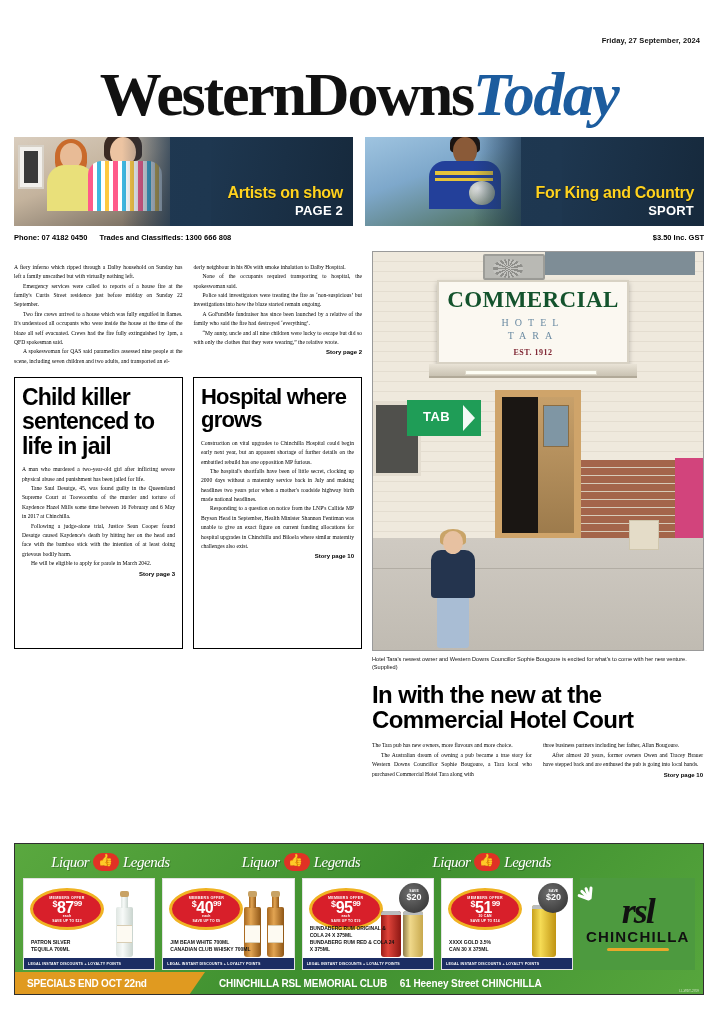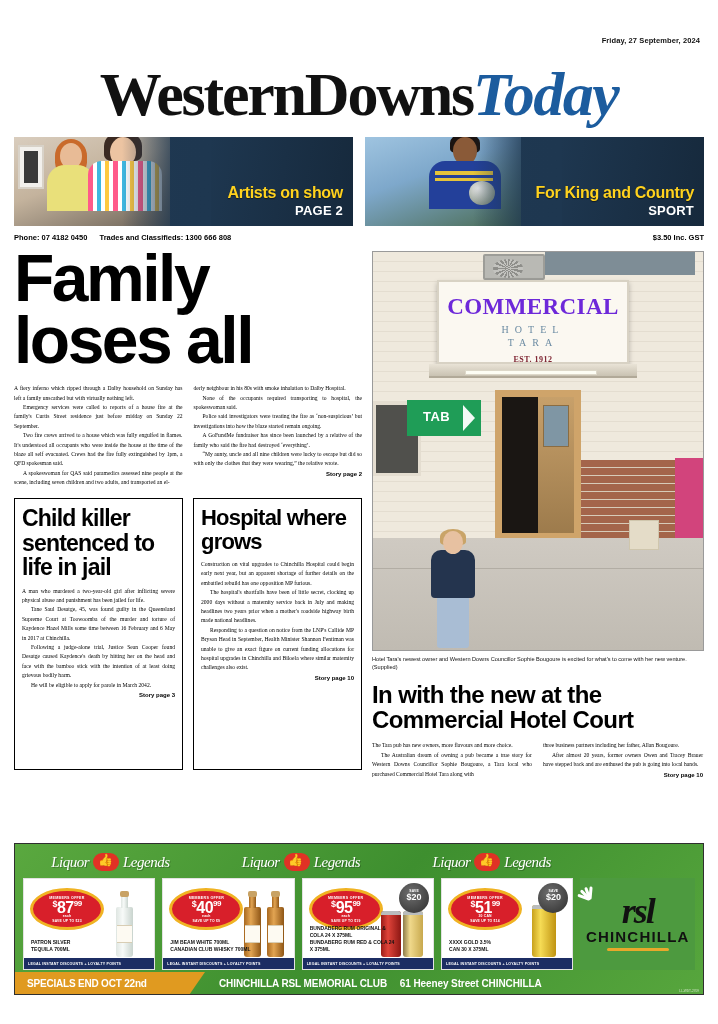--- a/index.html
+++ b/index.html
@@ -211,23 +211,23 @@
   .hotel-sign {
     position: absolute; left: 64px; top: 28px; width: 192px; height: 84px;
     background: #fbf8f1; border: 2px solid #d8d2c4;
     box-shadow: 0 3px 5px rgba(0,0,0,.25);
     text-align: center;
   }
   .sign-main {
     font-family: "Liberation Serif", serif;
     font-weight: bold;
     font-size: 23px;
-    color: #6d28d9;
+    color: #14532d;
     letter-spacing: .4px;
-    margin-top: 13px;
+    margin-top: 6px;
     line-height: 1;
   }
   .sign-sub {
     font-family: "Liberation Serif", serif;
     font-size: 10px;
     color: #6b8ba3;
     letter-spacing: 6px;
     margin-top: 6px;
   }
   .sign-sub2 {
@@ -525,24 +525,20 @@
       <span>Phone: 07 4182 0450</span>
       <span>Trades and Classifieds: 1300 666 808</span>
     </div>
     <div>$3.50 Inc. GST</div>
   </div>
 
   <div class="main">
 
     <div class="col-left">
 
-      <div class="lead-head">
-        <div>Family</div>
-        <div>loses all</div>
-      </div>
 
       <div class="lead-body">
         <div class="bcol">
           <div class="bodytext">
             <p class="first">A fiery inferno which ripped through a Dalby household on Sunday has left a family unscathed but with virtually nothing left.</p>
             <p>Emergency services were called to reports of a house fire at the family's Curtis Street residence just before midday on Sunday 22 September.</p>
             <p>Two fire crews arrived to a house which was fully engulfed in flames. It's understood all occupants who were inside the house at the time of the blaze all self evacuated. Crews had the fire fully extinguished by 1pm, a QFD spokesman said.</p>
             <p>A spokeswoman for QAS said paramedics assessed nine people at the scene, including seven children and two adults, and transported an el-</p>
           </div>
         </div>

